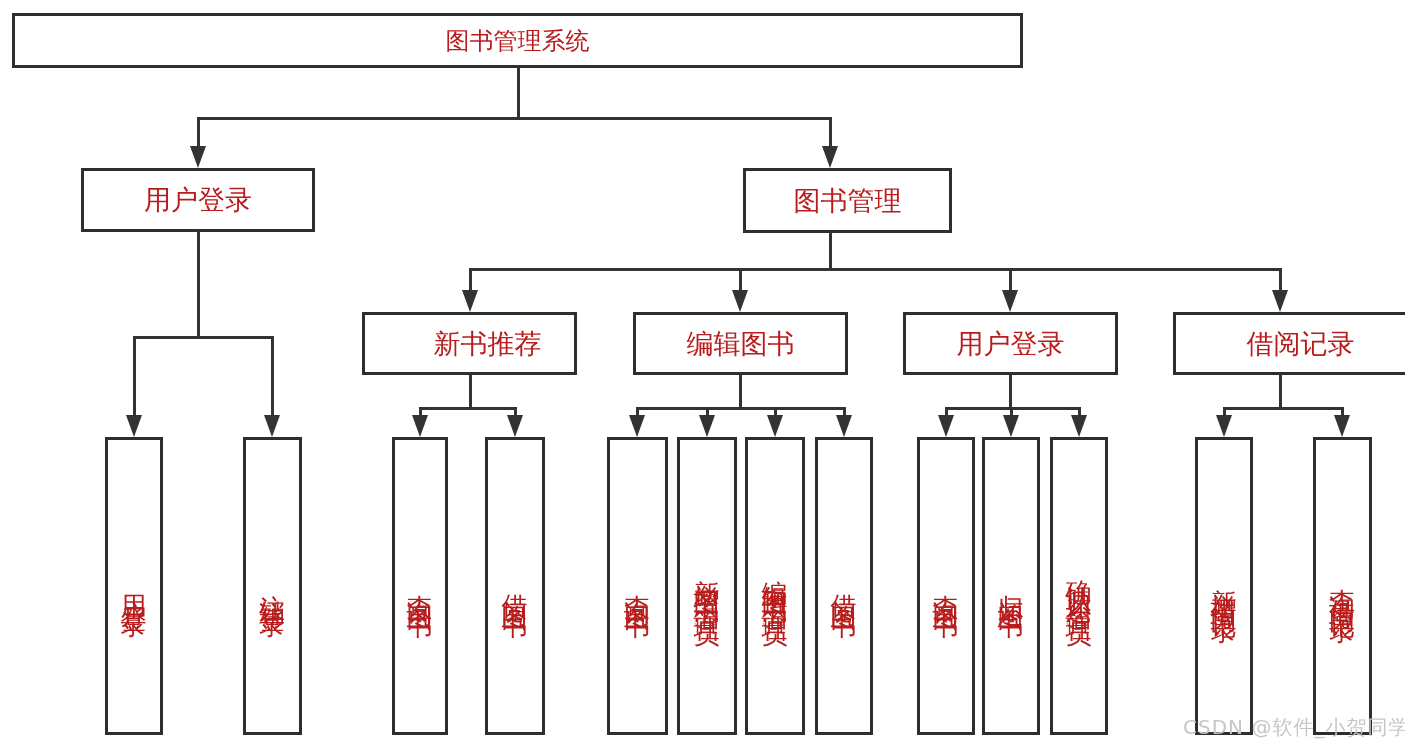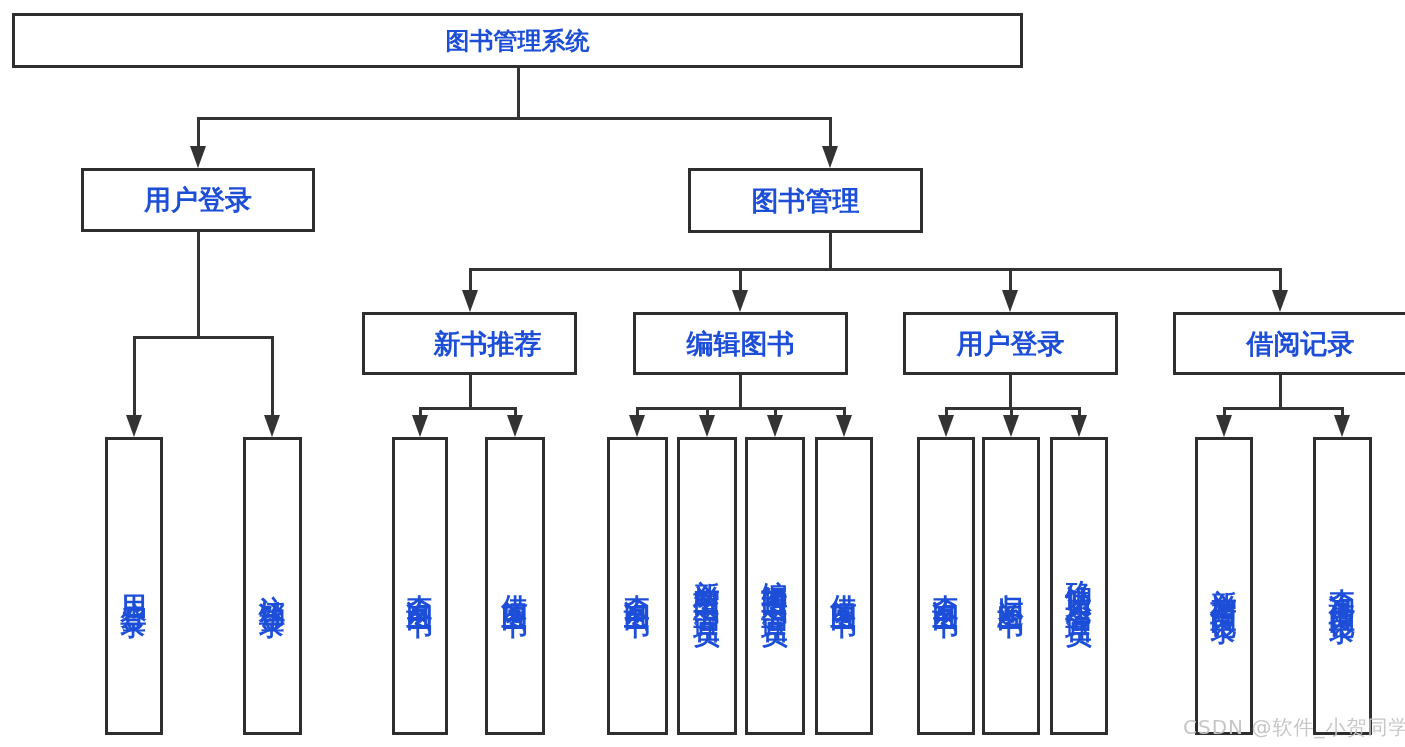--- a/index.html
+++ b/index.html
@@ -12,23 +12,22 @@
     font-family: "DejaVu Sans", "Liberation Sans", sans-serif;
   }
   .node {
     position: absolute;
     box-sizing: border-box;
     border: 3px solid #2e2e2e;
     background: #ffffff;
     display: flex;
     align-items: center;
     justify-content: center;
-    color: #1d4ed8;
+    color: #b91c1c;
     text-align: center;
-    font-weight: bold;
   }
   .node.root  { font-size: 24px; }
   .node.h     { font-size: 27px; }
   .node.v {
     writing-mode: vertical-rl;
     text-orientation: mixed;
     font-size: 26px;
     line-height: 1;
     letter-spacing: 6px;
   }
@@ -59,21 +58,21 @@
   <div class="node root" style="left:12px; top:13px; width:1011px; height:55px;">图书管理系统</div>
 
   <div class="vline" style="left:517px; top:67px;  height:50px;"></div>
   <div class="hline" style="left:197px; top:117px; width:635px;"></div>
   <div class="vline" style="left:197px; top:117px; height:32px;"></div>
   <div class="arrow" style="left:190px; top:146px;"></div>
   <div class="vline" style="left:829px; top:117px; height:32px;"></div>
   <div class="arrow" style="left:822px; top:146px;"></div>
 
   <div class="node h" style="left:81px;  top:168px; width:234px; height:64px;">用户登录</div>
-  <div class="node h" style="left:688px; top:168px; width:235px; height:65px;">图书管理</div>
+  <div class="node h" style="left:743px; top:168px; width:209px; height:65px;">图书管理</div>
 
   <div class="vline" style="left:197px; top:231px; height:105px;"></div>
   <div class="hline" style="left:133px; top:336px; width:141px;"></div>
   <div class="vline" style="left:133px; top:336px; height:82px;"></div>
   <div class="arrow" style="left:126px; top:415px;"></div>
   <div class="vline" style="left:271px; top:336px; height:82px;"></div>
   <div class="arrow" style="left:264px; top:415px;"></div>
 
   <div class="vline" style="left:829px; top:232px; height:36px;"></div>
   <div class="hline" style="left:469px; top:268px; width:813px;"></div>

